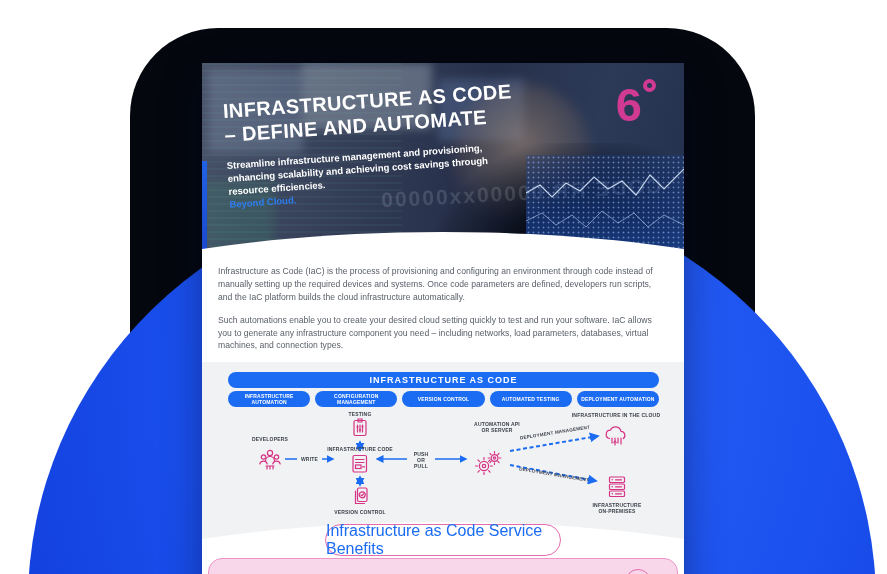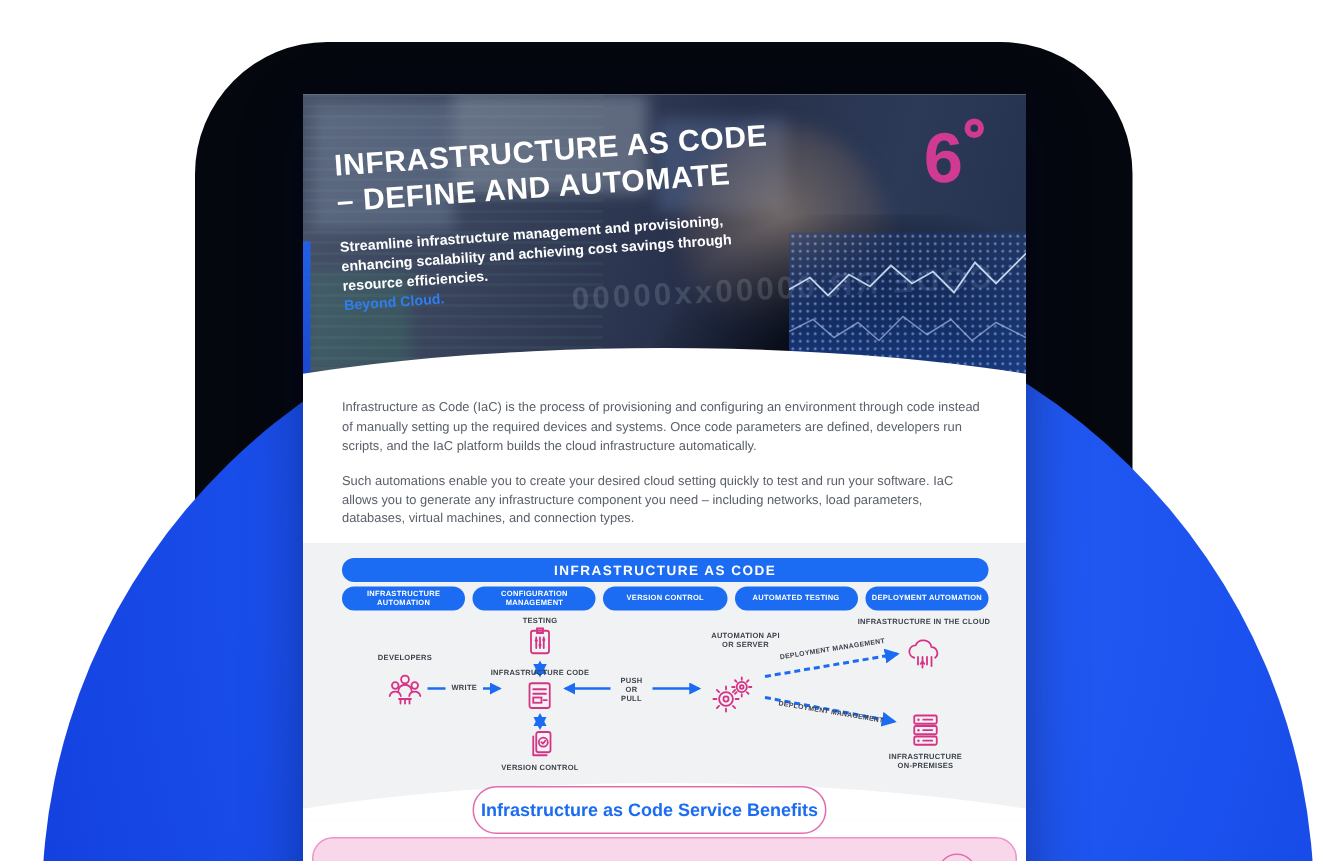--- a/index.html
+++ b/index.html
@@ -44,42 +44,42 @@
 
   .hero-text{position:absolute;left:24px;top:36px;transform:rotate(-4deg);transform-origin:0 50%;}
   .hero-title{color:#ffffff;font-size:20px;line-height:24px;font-weight:bold;letter-spacing:.4px;}
   .hero-sub{margin-top:12px;color:#ffffff;font-size:9.5px;line-height:13px;font-weight:bold;width:272px;}
   .hero-beyond{color:#2e7ef0;font-size:9.5px;line-height:13px;font-weight:bold;}
   .logo{position:absolute;right:28px;top:18px;color:#d13a92;font-size:47px;font-weight:bold;line-height:1;}
   .logo .deg{display:inline-block;width:13px;height:13px;border:4.5px solid #d13a92;border-radius:50%;
     vertical-align:top;margin:-2px 0 0 1px;}
 
   
-  .intro{padding:15px 26px 0 26px;}
+  .intro{padding:15px 26px 0 16px;}
   .intro p{margin:0 0 10px 0;font-size:8.6px;line-height:1.5;color:#5a6069;}
 
   
   .diagram{position:relative;margin-top:2px;width:482px;height:185px;background:#f1f2f4;overflow:hidden;}
   .banner{position:absolute;left:26px;top:10px;width:431px;height:16px;border-radius:8px;background:#1b6cf2;
     color:#fff;font-size:9px;font-weight:bold;letter-spacing:1px;display:flex;align-items:center;justify-content:center;}
   .pillrow{position:absolute;left:26px;top:29px;width:431px;display:flex;gap:5px;}
   .pill{flex:1;height:16px;border-radius:8px;background:#1b6cf2;color:#fff;font-size:5px;line-height:1.2;
     font-weight:bold;display:flex;align-items:center;justify-content:center;text-align:center;padding:1px 4px;letter-spacing:.2px;}
   .connectors{position:absolute;left:0;top:0;width:482px;height:185px;}
   .dlabel{position:absolute;font-size:5px;font-weight:bold;color:#3c414b;text-align:center;letter-spacing:.2px;line-height:6px;}
   .dlabel.bg{background:#f1f2f4;padding:1px 2px;}
   .rot-up{transform:rotate(-9deg);font-size:4.6px;}
   .rot-dn{transform:rotate(9.5deg);font-size:4.6px;}
   .icon{position:absolute;}
   .icon svg{display:block;}
   .diagram-dome{position:absolute;left:-209px;top:160px;width:900px;height:220px;border-radius:50%;background:#ffffff;}
 
   
-  .cta{position:absolute;left:113px;top:461px;width:236px;height:32px;border-radius:16px;background:#ffffff;
-    border:1.5px solid #e36caf;color:#1b6cf2;font-size:12px;font-weight:bold;
+  .cta{position:absolute;left:123px;top:461px;width:236px;height:32px;border-radius:16px;background:#ffffff;
+    border:1.5px solid #e36caf;color:#1b6cf2;font-size:16px;font-weight:normal;
     display:flex;align-items:center;justify-content:center;cursor:pointer;}
   .band{position:absolute;left:6px;top:495px;width:470px;height:90px;border-radius:14px 14px 0 0;
     background:#f8d7eb;border:1px solid #ef93c8;}
   .band-circle{position:absolute;left:416px;top:10px;width:26px;height:26px;border-radius:50%;
     border:1.5px solid #e36caf;background:#f8d7eb;}
 </style>
 </head>
 <body>
 
 <div class="stage">

